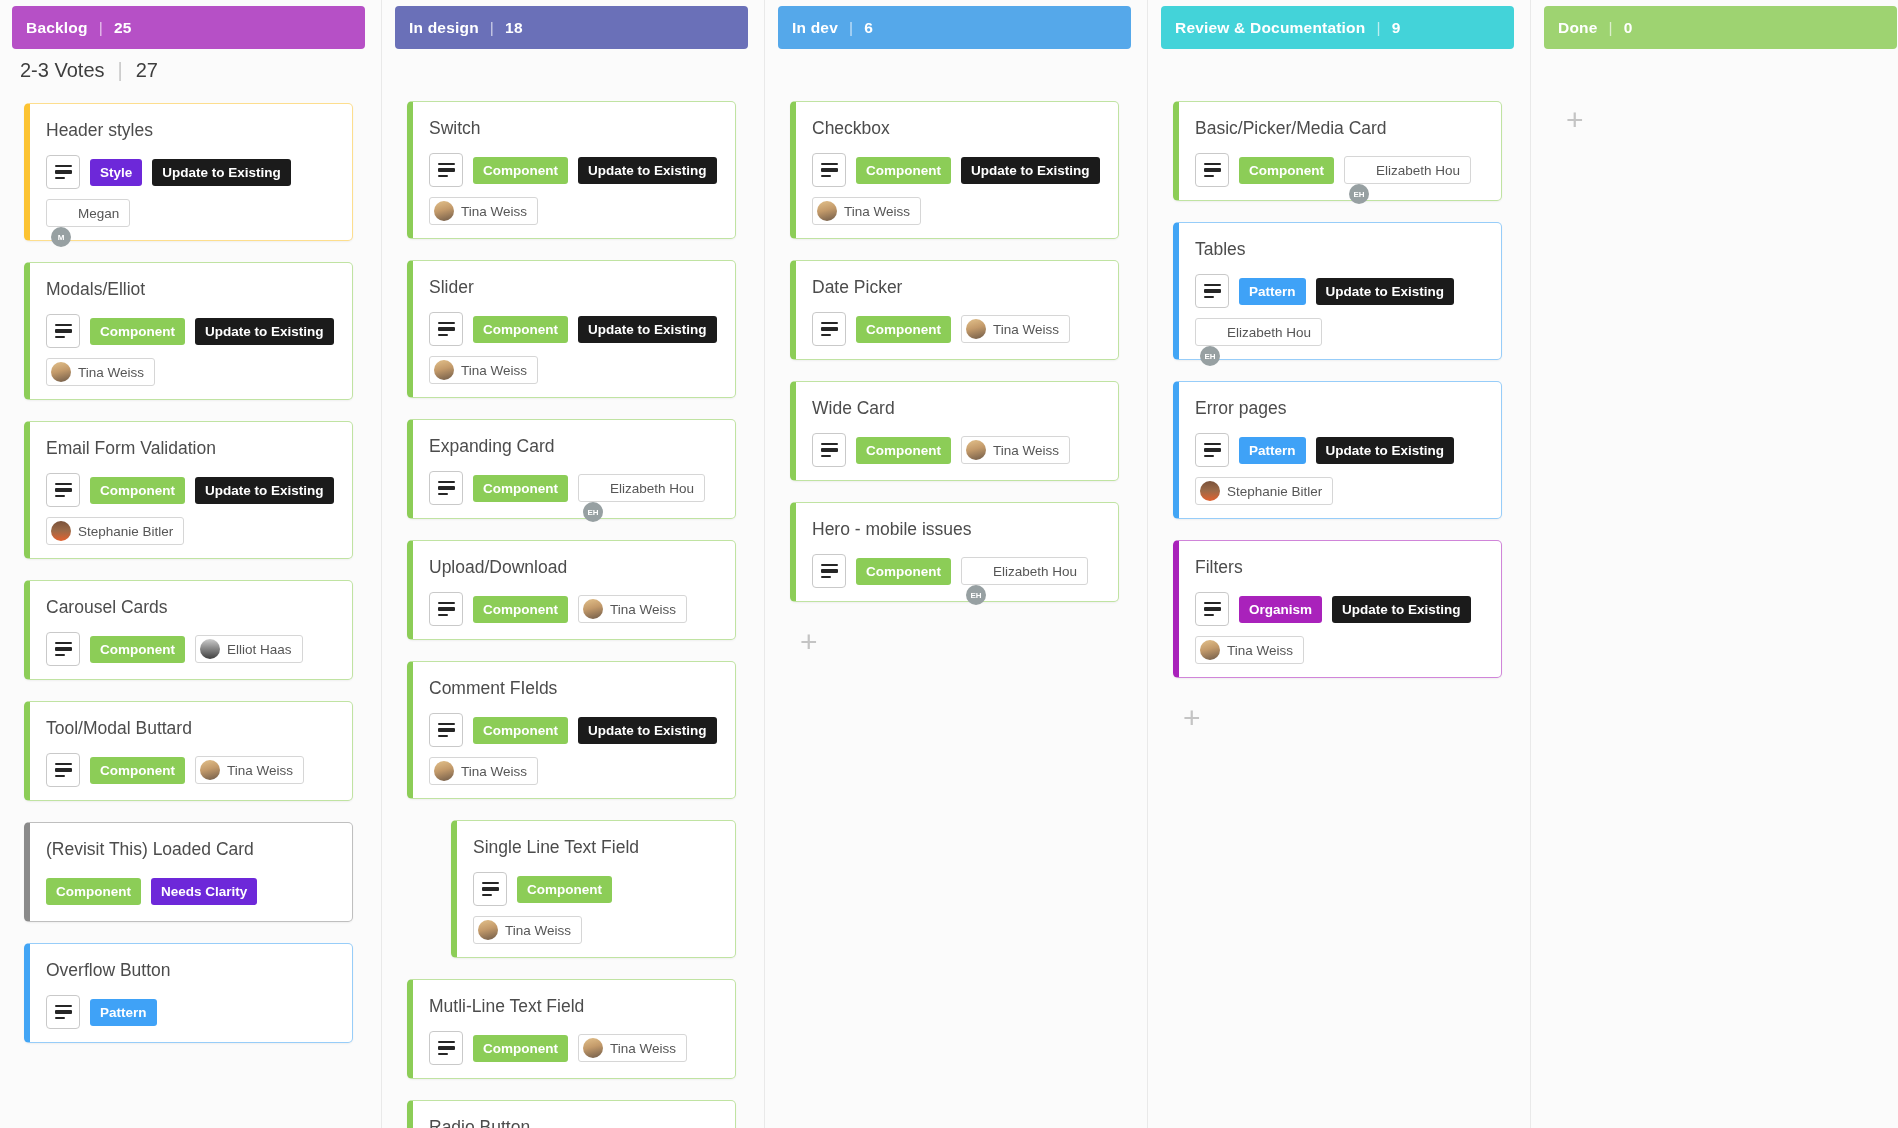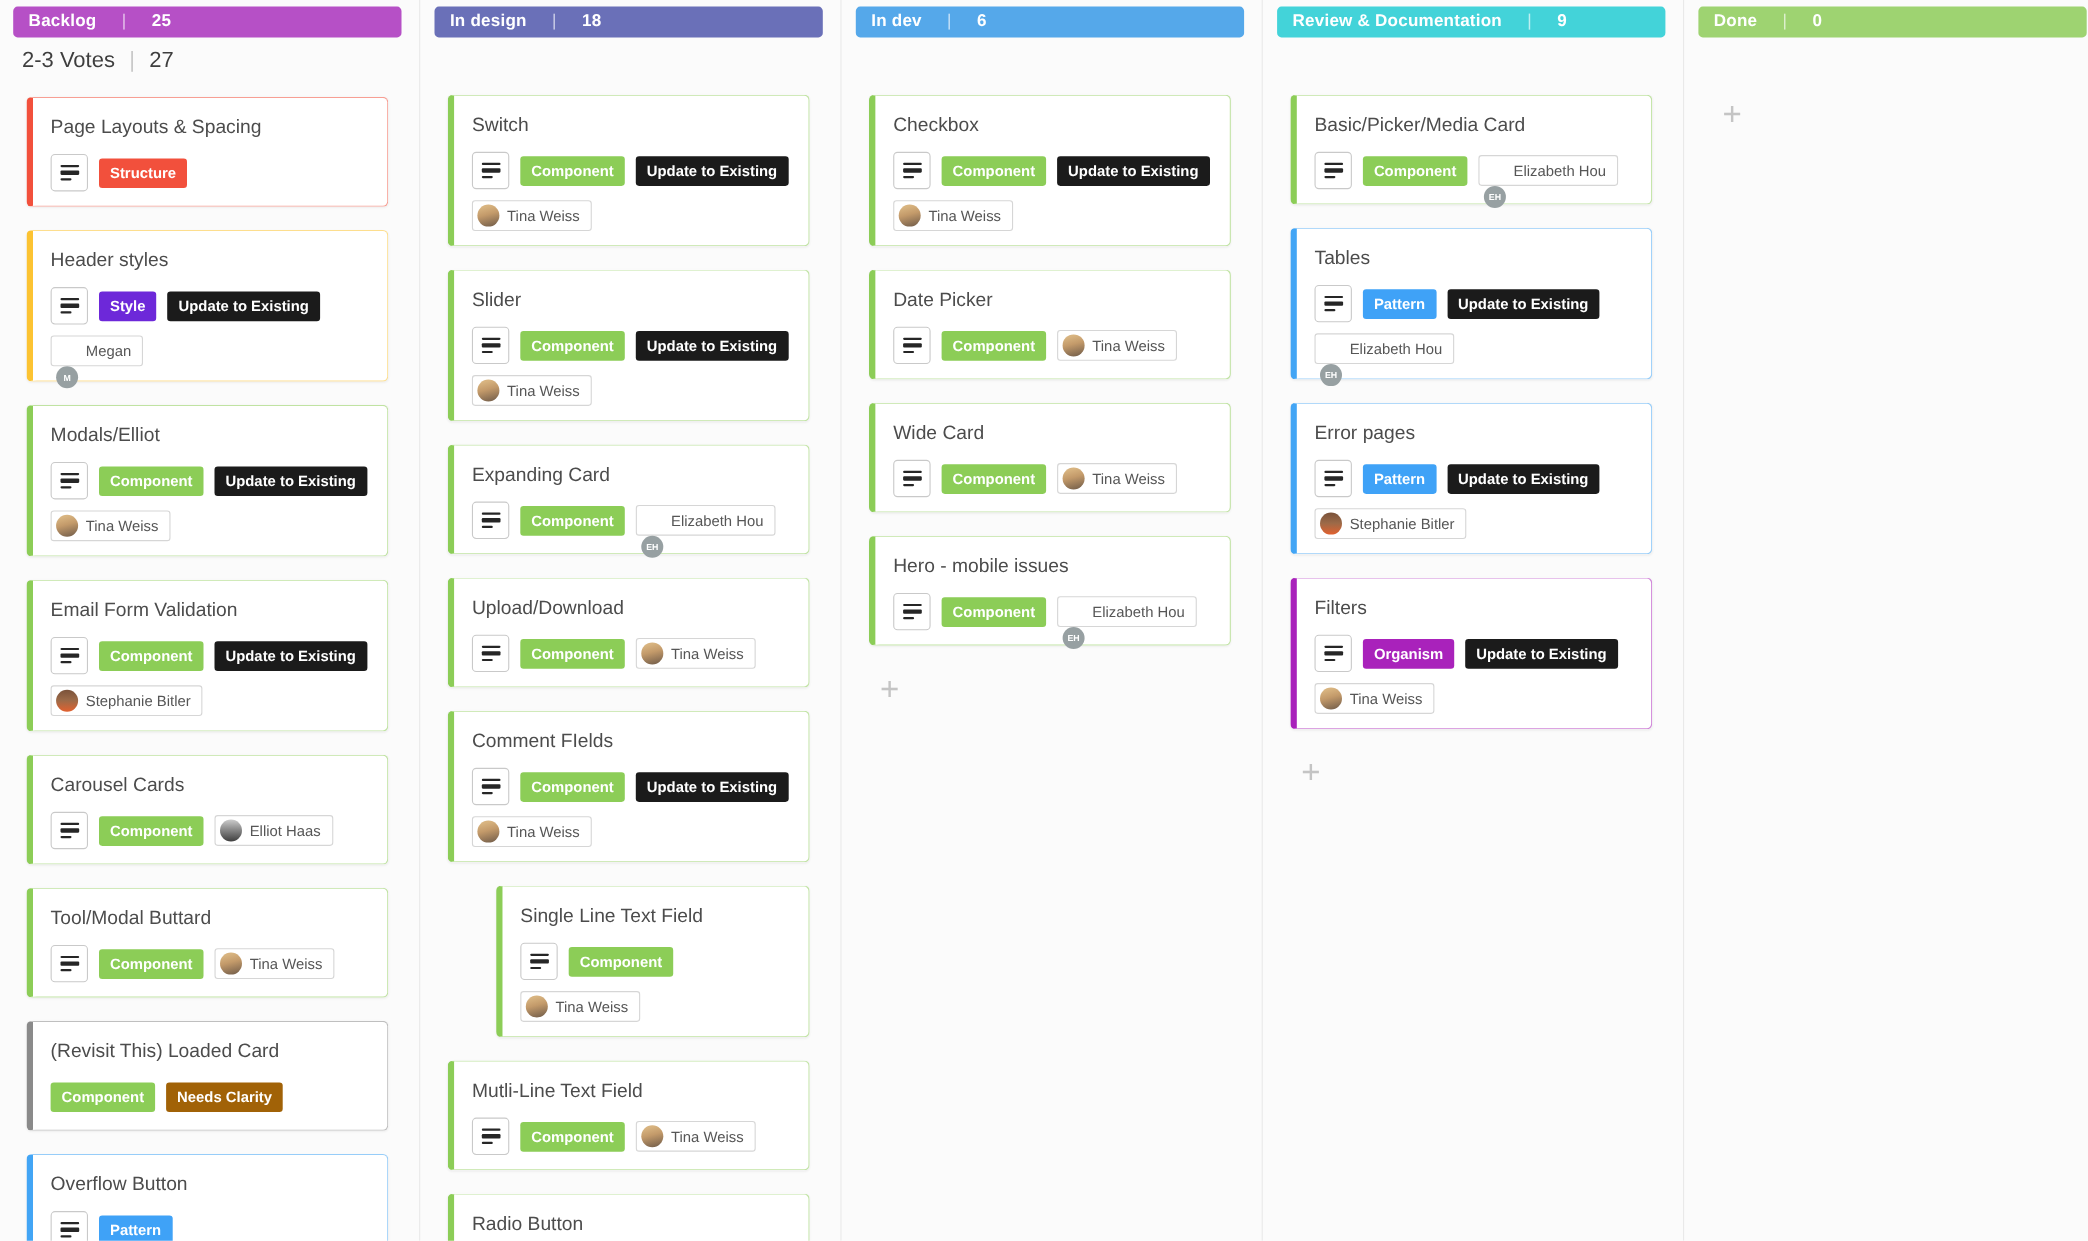--- a/index.html
+++ b/index.html
@@ -8,24 +8,24 @@
     background: #fbfbfb;
     font-family: "Liberation Sans", "DejaVu Sans", sans-serif;
   }
   .board { position: relative; width: 1898px; height: 1128px; }
   .col-wrap {
     position: absolute; top: 6px; display: flex; align-items: flex-start;
     left: 12px; gap: 30px;
   }
   .column { width: 353px; flex: 0 0 353px; }
   .col-header {
-    height: 28px; border-radius: 4px; color: #fff;
+    height: 43px; border-radius: 4px; color: #fff;
     font-size: 15.5px; font-weight: bold;
     display: flex; align-items: center; padding: 0 14px;
-    letter-spacing: .2px; cursor: pointer; gap: 12px;
+    letter-spacing: .2px; cursor: pointer;
   }
   .col-header .sep { margin: 0 11px; opacity: .65; font-weight: 400; }
   .sublane {
     margin: 10px 0 0 8px; font-size: 20px; color: #3e3e3e;
     display: flex; align-items: center; cursor: pointer;
   }
   .sublane .sep { margin: 0 13px; color: #c9c9c9; font-weight: 300; }
   .cards { padding: 21px 12px 0 12px; }
   .cards.no-sublane { padding-top: 52px; }
   .card {
@@ -91,31 +91,20 @@
       <span>Backlog</span>
       <span class="sep">|</span>
       <span>25</span>
     </div>
     <div class="sublane">
       <span>2-3 Votes</span>
       <span class="sep">|</span>
       <span>27</span>
     </div>
     <div class="cards">
-          <div class="card" style="border-color: rgba(242, 80, 60, 0.55) rgba(242, 80, 60, 0.55) rgba(242, 80, 60, 0.55) rgb(242, 80, 60);">
-    <div class="card-title">Page Layouts &amp; Spacing</div>
-    <div class="tag-row">
-      <span class="menu-btn">
-                <i></i>
-                <i></i>
-                <i></i>
-              </span>
-    <span class="tag" style="background: rgb(242, 80, 60);">Structure</span>
-            </div>
-  </div>
           <div class="card" style="border-color: rgba(252, 195, 50, 0.55) rgba(252, 195, 50, 0.55) rgba(252, 195, 50, 0.55) rgb(252, 195, 50);">
     <div class="card-title">Header styles</div>
     <div class="tag-row">
       <span class="menu-btn">
                 <i></i>
                 <i></i>
                 <i></i>
               </span>
     <span class="tag" style="background: #6d28d9;">Style</span>
               <span class="tag" style="background: rgb(27, 27, 27);">Update to Existing</span>
@@ -185,21 +174,21 @@
     <span class="avatar av-photo-tina"></span>
     <span class="name">Tina Weiss</span>
   </span>
             </div>
   </div>
           <div class="card" style="border-color: rgba(138, 138, 138, 0.55) rgba(138, 138, 138, 0.55) rgba(138, 138, 138, 0.55) rgb(138, 138, 138);">
     <div class="card-title">(Revisit This) Loaded Card</div>
     <div class="tag-row">
 
     <span class="tag" style="background: rgb(140, 205, 87);">Component</span>
-              <span class="tag" style="background: #a16207;">Needs Clarity</span>
+              <span class="tag" style="background: #6d28d9;">Needs Clarity</span>
             </div>
   </div>
           <div class="card" style="border-color: rgba(66, 165, 245, 0.55) rgba(66, 165, 245, 0.55) rgba(66, 165, 245, 0.55) rgb(66, 165, 245);">
     <div class="card-title">Overflow Button</div>
     <div class="tag-row">
       <span class="menu-btn">
                 <i></i>
                 <i></i>
                 <i></i>
               </span>

